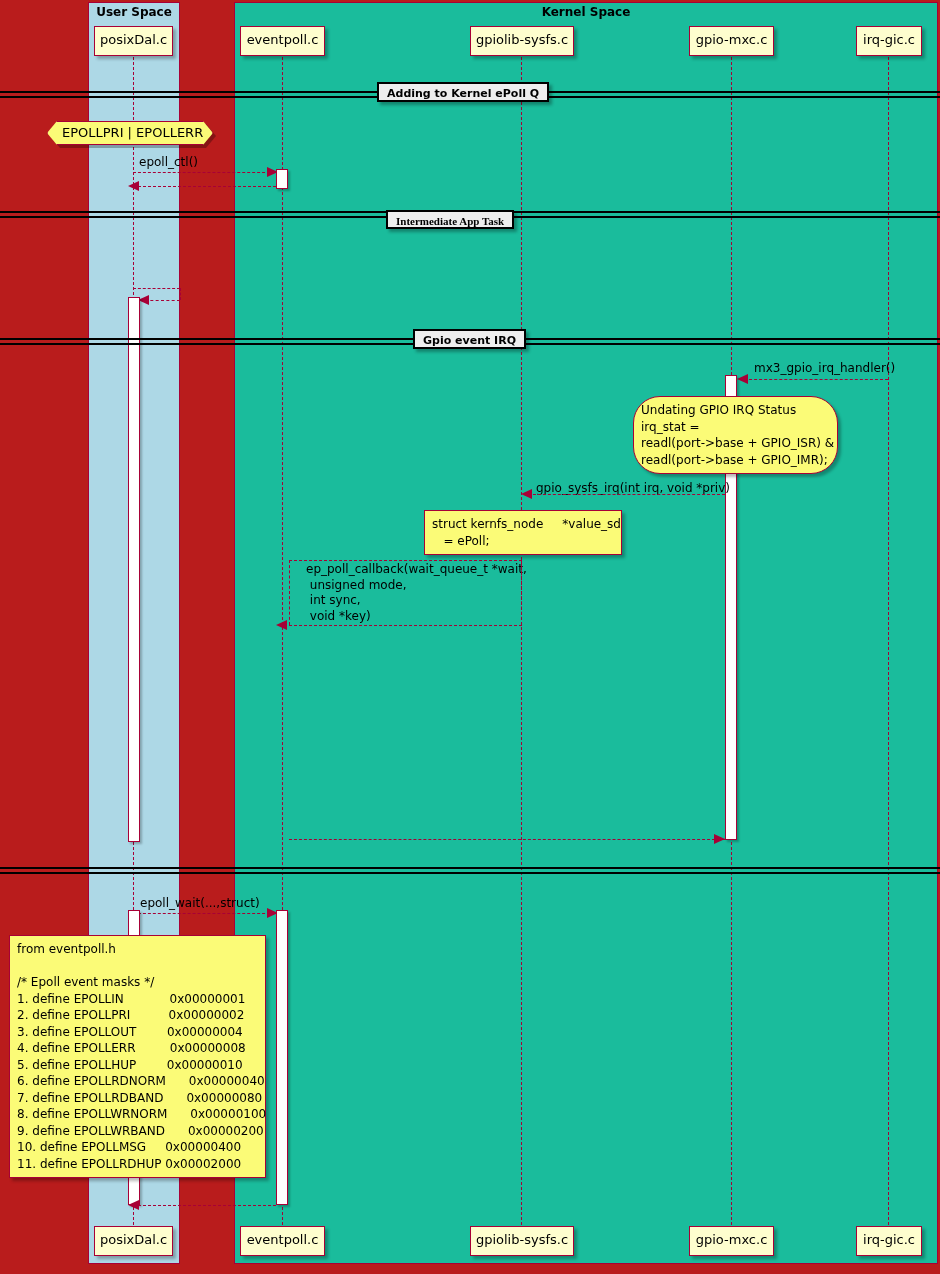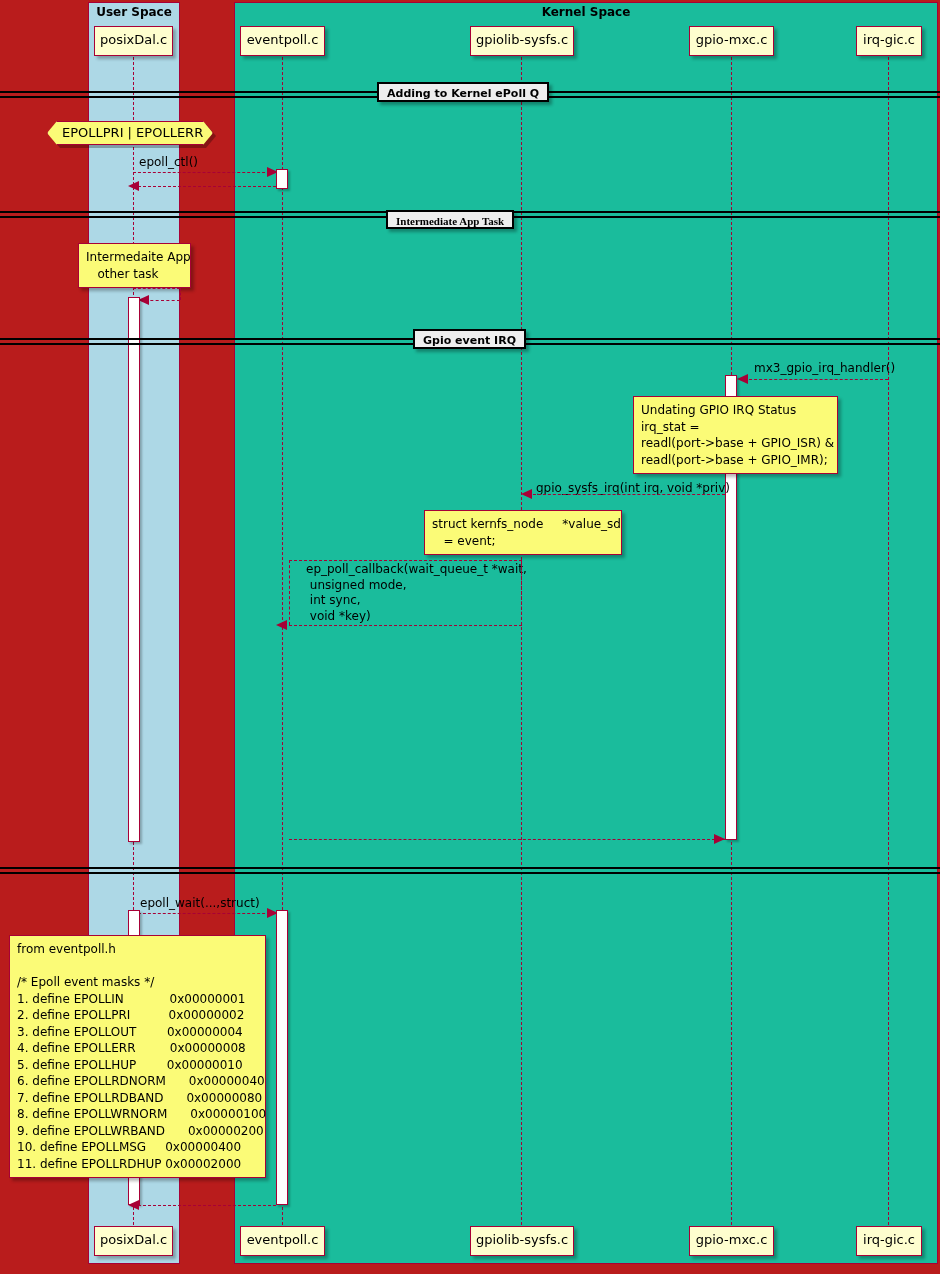--- a/index.html
+++ b/index.html
@@ -207,48 +207,46 @@
   <div class="msg-label" style="left:139px; top:155px;">epoll_ctl()</div>
   <div class="msg-line" style="left:133px; top:172px; width:142px;"></div>
   <div class="arrow-head right" style="left:267px; top:167px;"></div>
   <div class="activation" style="left:276px; top:169px; height:20px;"></div>
   <div class="msg-line" style="left:133px; top:186px; width:143px;"></div>
   <div class="arrow-head left" style="left:128px; top:181px;"></div>
 
   <div class="divider-lines" style="top:211px;"></div>
   <div class="divider-label" style="left:386px; top:210px;font-family:Liberation Serif, serif;">Intermediate App Task</div>
 
-  <div class="note" style="left:78px; top:243px; width:113px;">Intermedaite App
-   other task</div>
 
   <div class="msg-line" style="left:133px; top:288px; width:47px;"></div>
   <div class="msg-vline" style="left:180px; top:288px; height:12px;"></div>
   <div class="msg-line" style="left:145px; top:300px; width:35px;"></div>
   <div class="arrow-head left" style="left:138px; top:295px;"></div>
   <div class="activation" style="left:128px; top:297px; height:545px;"></div>
 
   <div class="divider-lines" style="top:338px;"></div>
   <div class="divider-label" style="left:413px; top:329px;">Gpio event IRQ</div>
 
   <div class="msg-label" style="left:754px; top:361px;">mx3_gpio_irq_handler()</div>
   <div class="msg-line" style="left:744px; top:379px; width:144px;"></div>
   <div class="arrow-head left" style="left:737px; top:374px;"></div>
   <div class="activation" style="left:725px; top:375px; height:465px;"></div>
 
-  <div class="note" style="left:633px; top:396px; width:205px;">Undating GPIO IRQ Status
+  <div class="note" style="left:633px; top:396px; width:205px;border-radius:27px;">Undating GPIO IRQ Status
 irq_stat =
 readl(port-&gt;base + GPIO_ISR) &amp;
 readl(port-&gt;base + GPIO_IMR);</div>
 
   <div class="msg-label" style="left:536px; top:481px;text-align:center;">gpio_sysfs_irq(int irq, void *priv)</div>
   <div class="msg-line" style="left:528px; top:494px; width:197px;"></div>
   <div class="arrow-head left" style="left:521px; top:489px;"></div>
 
   <div class="note" style="left:424px; top:510px; width:198px;">struct kernfs_node     *value_sd
-   = event;</div>
+   = ePoll;</div>
 
   <div class="msg-label" style="left:306px; top:562px;">ep_poll_callback(wait_queue_t *wait,
  unsigned mode,
  int sync,
  void *key)</div>
   <div class="msg-line" style="left:289px; top:625px; width:233px;"></div>
   <div class="msg-vline" style="left:521px; top:560px; height:65px;"></div>
   <div class="msg-vline" style="left:289px; top:560px; height:65px;"></div>
   <div class="msg-line" style="left:289px; top:560px; width:233px;"></div>
   <div class="arrow-head left" style="left:276px; top:620px;"></div>

